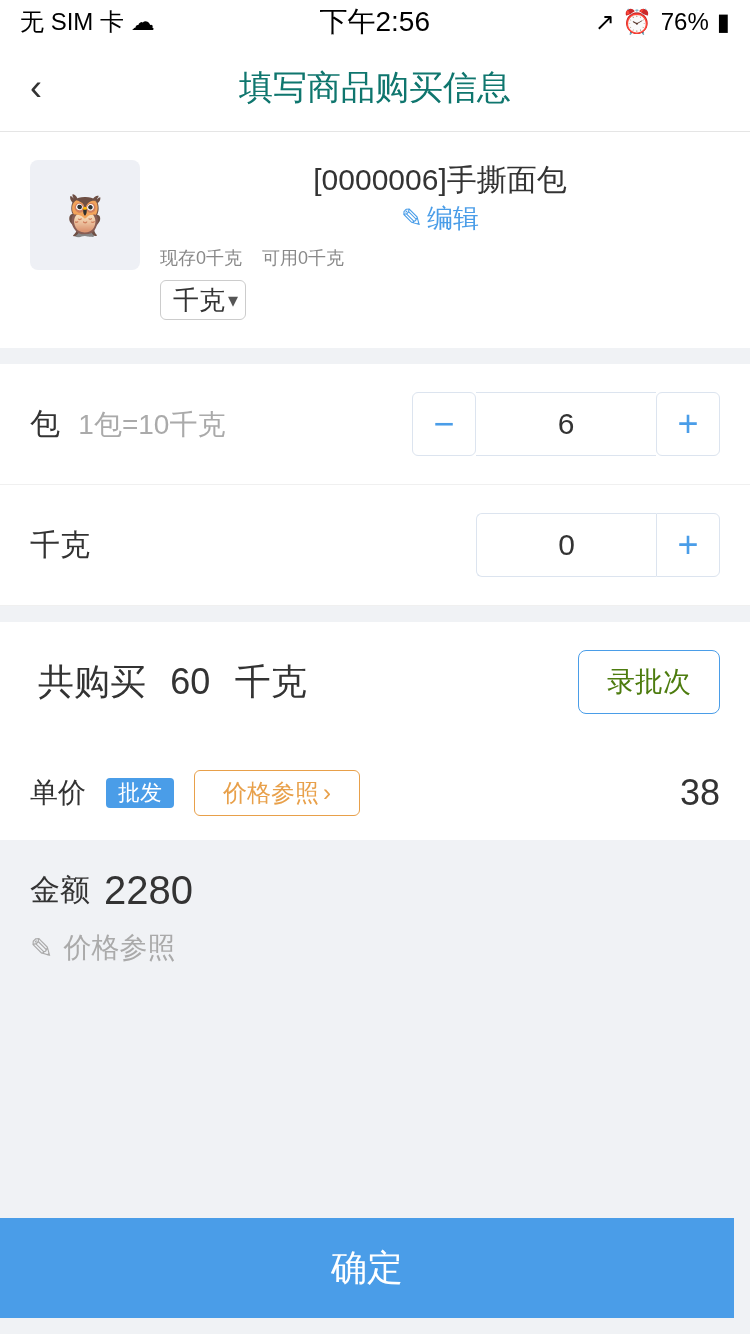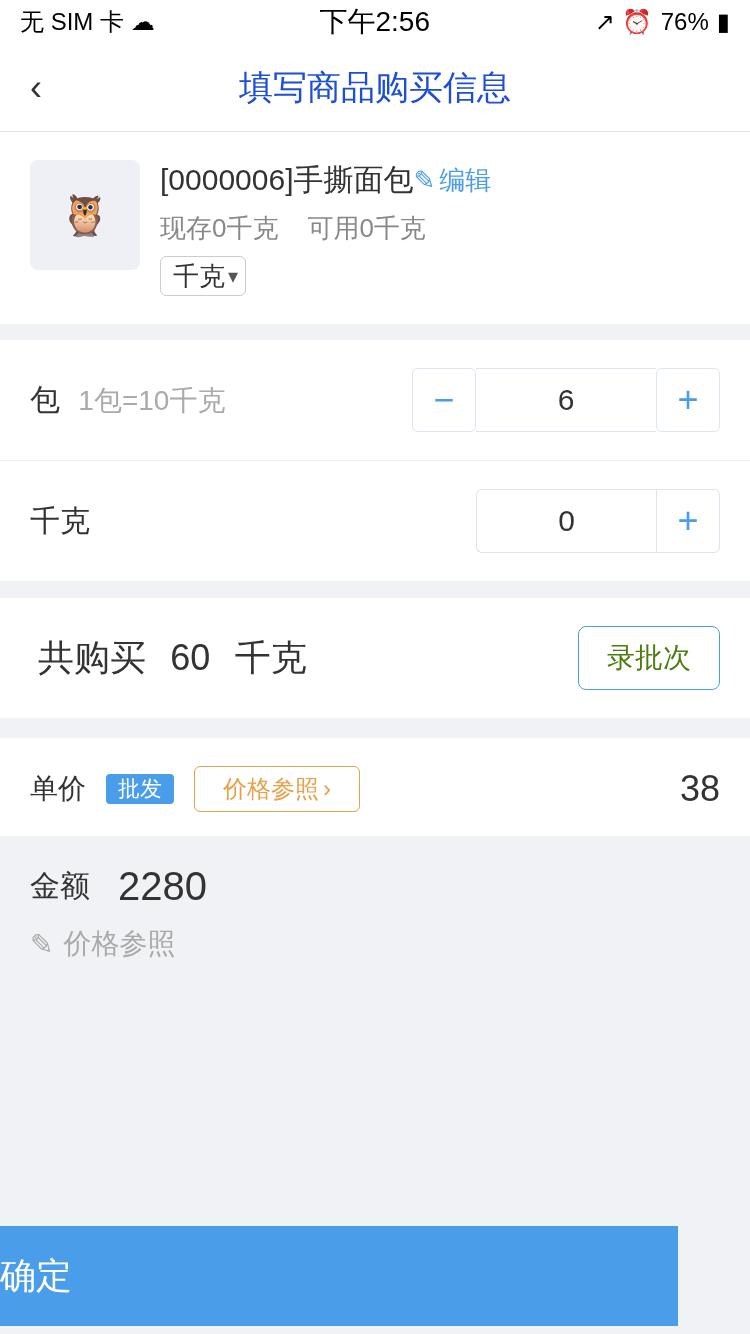--- a/index.html
+++ b/index.html
@@ -43,21 +43,21 @@
     .nav-back {
       position: absolute;
       left: 30px;
       font-size: 36px;
       color: #333;
       cursor: pointer;
     }
     .nav-title {
       font-size: 34px;
       font-weight: 500;
-      color: #1d4ed8;
+      color: #0f766e;
     }
 
     
     .product-section {
       background: #fff;
       margin-bottom: 16px;
       padding: 28px 30px;
       display: flex;
       align-items: flex-start;
       gap: 20px;
@@ -75,36 +75,37 @@
     .owl-icon {
       font-size: 40px;
       color: #8899bb;
     }
     .product-info {
       flex: 1;
     }
     .product-name-row {
       display: flex;
       align-items: center;
-      justify-content: flex-start;
+      justify-content: space-between;
+      flex-direction: column;
     }
     .product-name {
       font-size: 30px;
       font-weight: 500;
       color: #333;
     }
     .edit-link {
       font-size: 26px;
       color: #4a9de8;
       display: flex;
       align-items: center;
       gap: 4px;
     }
     .product-stock {
-      font-size: 26px;
+      font-size: 18px;
       color: #888;
       margin-top: 10px;
     }
     .product-unit-row {
       margin-top: 10px;
       display: flex;
       align-items: center;
       gap: 10px;
       font-size: 26px;
       color: #888;
@@ -181,21 +182,21 @@
       border-right: none;
       text-align: center;
       font-size: 30px;
       color: #333;
       background: #fff;
     }
 
     
     .total-section {
       background: #fff;
-      margin-bottom: 20px;
+      margin-bottom: 0;
       padding: 28px 30px;
       display: flex;
       align-items: center;
       justify-content: space-between;
     }
     .total-label {
       font-size: 30px;
       color: #333;
     }
     .total-label span {
@@ -256,21 +257,21 @@
     }
 
     
     .amount-section {
       background: #f0f2f5;
       padding: 28px 30px 20px 30px;
     }
     .amount-row {
       display: flex;
       align-items: center;
-      gap: 28px;
+      gap: 14px;
       text-align: right;
     }
     .amount-label {
       font-size: 30px;
       color: #333;
     }
     .amount-value {
       font-size: 40px;
       font-weight: 500;
       color: #333;
@@ -286,26 +287,27 @@
 
     
     .bottom-spacer {
       height: 400px;
       background: #f0f2f5;
     }
 
     
     .confirm-bar {
       position: fixed;
-      bottom: 8px;
-      width: 678px;
+      bottom: 16px;
+      width: 734px;
       height: 100px;
       background: #4a9de8;
       display: flex;
       align-items: center;
+      justify-content: center;
       cursor: pointer;
     }
     .confirm-text {
       font-size: 36px;
       color: #fff;
       font-weight: 500;
     }
   </style>
 </head>
 <body>

